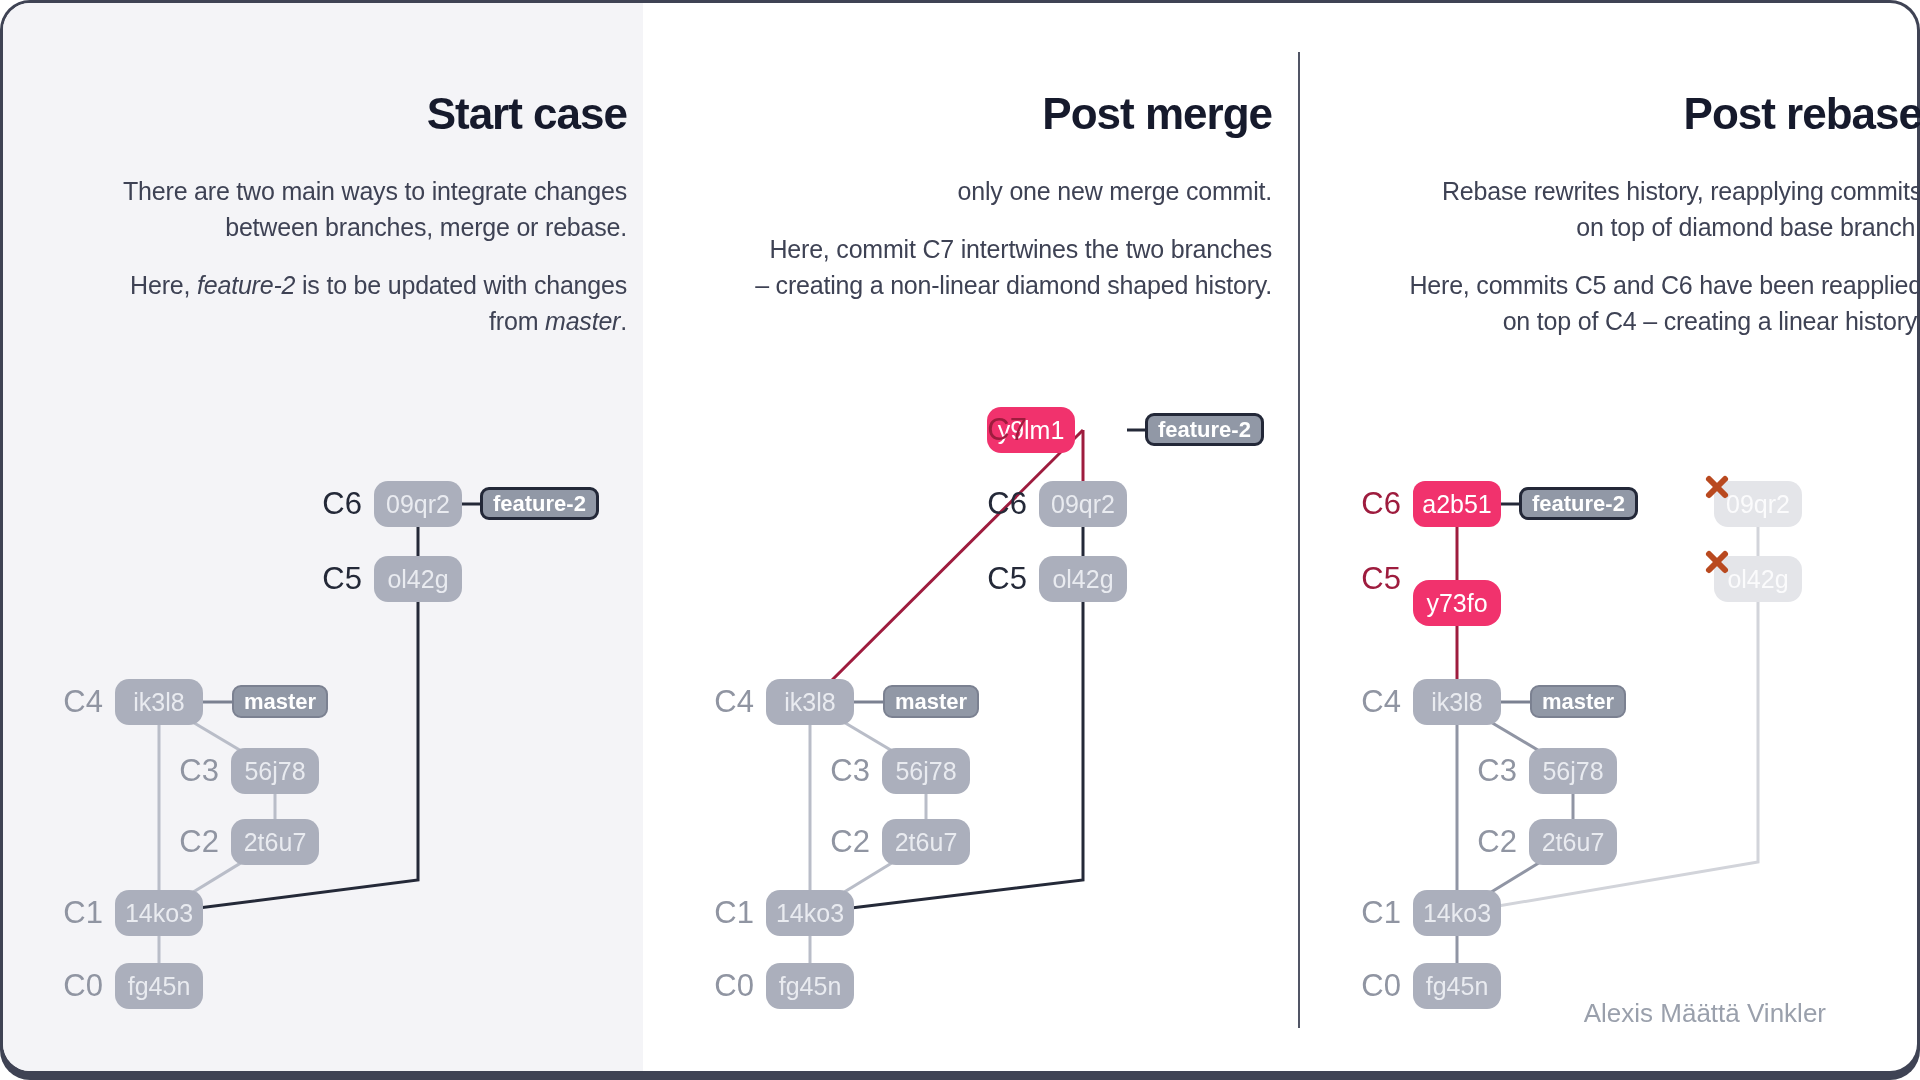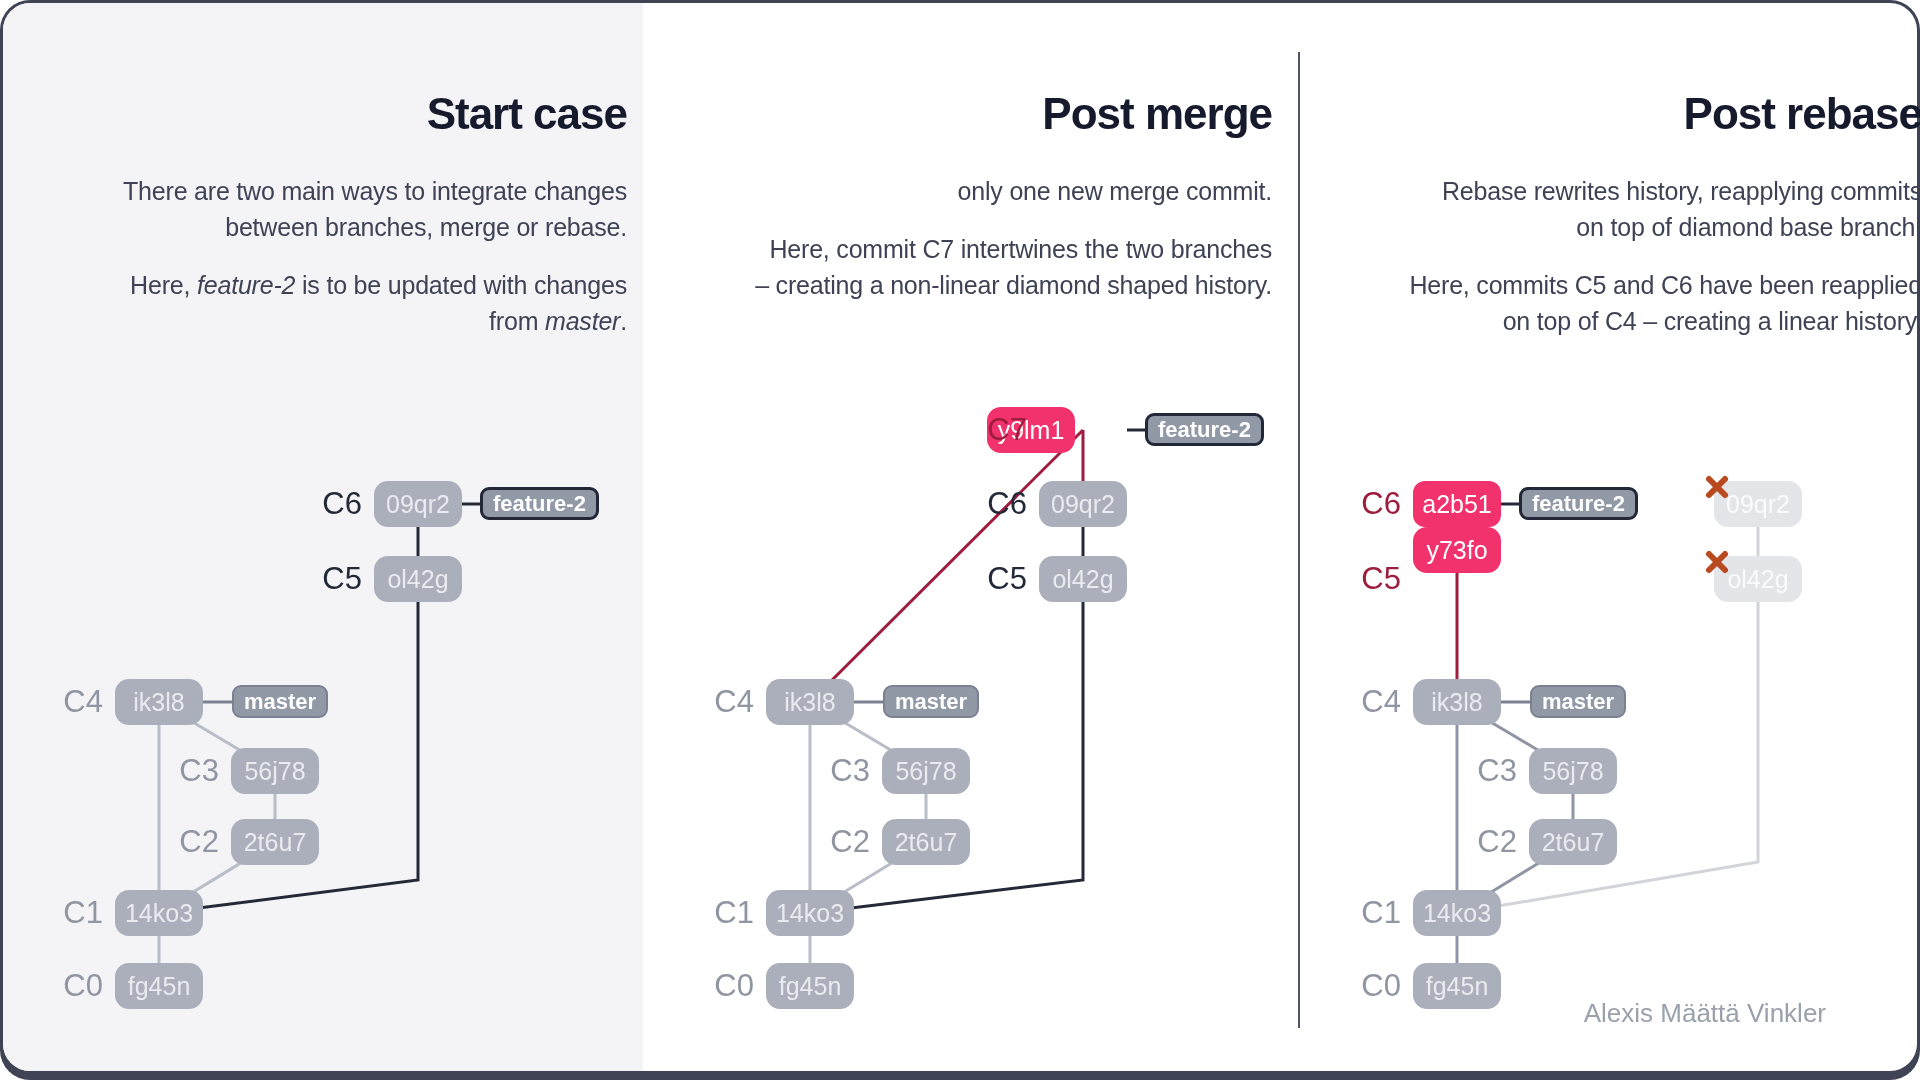--- a/index.html
+++ b/index.html
@@ -161,21 +161,21 @@
       <div class="commit-node fill-gray" style="left: 882px; top: 819px;">2t6u7</div>
       <div class="commit-label lab-gray" style="left: 780px; top: 819px;">C2</div>
       <div class="commit-node fill-gray" style="left: 766px; top: 890px;">14ko3</div>
       <div class="commit-label lab-gray" style="left: 664px; top: 890px;">C1</div>
       <div class="commit-node fill-gray" style="left: 766px; top: 963px;">fg45n</div>
       <div class="commit-label lab-gray" style="left: 664px; top: 963px;">C0</div>
       <div class="branch-badge v-feature" style="left: 1145px; top: 413px; min-width: 113px;">feature-2</div>
       <div class="branch-badge v-master" style="left: 883px; top: 685px; min-width: 92px;">master</div>
       <div class="commit-node fill-pink" style="left: 1413px; top: 481px; border-radius: 12px;">a2b51</div>
       <div class="commit-label lab-red" style="left: 1311px; top: 481px;">C6</div>
-      <div class="commit-node fill-pink" style="left: 1413px; top: 527px;">y73fo</div>
+      <div class="commit-node fill-pink" style="left: 1413px; top: 580px; border-radius: 16px;">y73fo</div>
       <div class="commit-label lab-red" style="left: 1311px; top: 556px;">C5</div>
       <div class="commit-node fill-gray" style="left: 1413px; top: 679px;">ik3l8</div>
       <div class="commit-label lab-gray" style="left: 1311px; top: 679px;">C4</div>
       <div class="commit-node fill-gray" style="left: 1529px; top: 748px;">56j78</div>
       <div class="commit-label lab-gray" style="left: 1427px; top: 748px;">C3</div>
       <div class="commit-node fill-gray" style="left: 1529px; top: 819px;">2t6u7</div>
       <div class="commit-label lab-gray" style="left: 1427px; top: 819px;">C2</div>
       <div class="commit-node fill-gray" style="left: 1413px; top: 890px;">14ko3</div>
       <div class="commit-label lab-gray" style="left: 1311px; top: 890px;">C1</div>
       <div class="commit-node fill-gray" style="left: 1413px; top: 963px;">fg45n</div>

